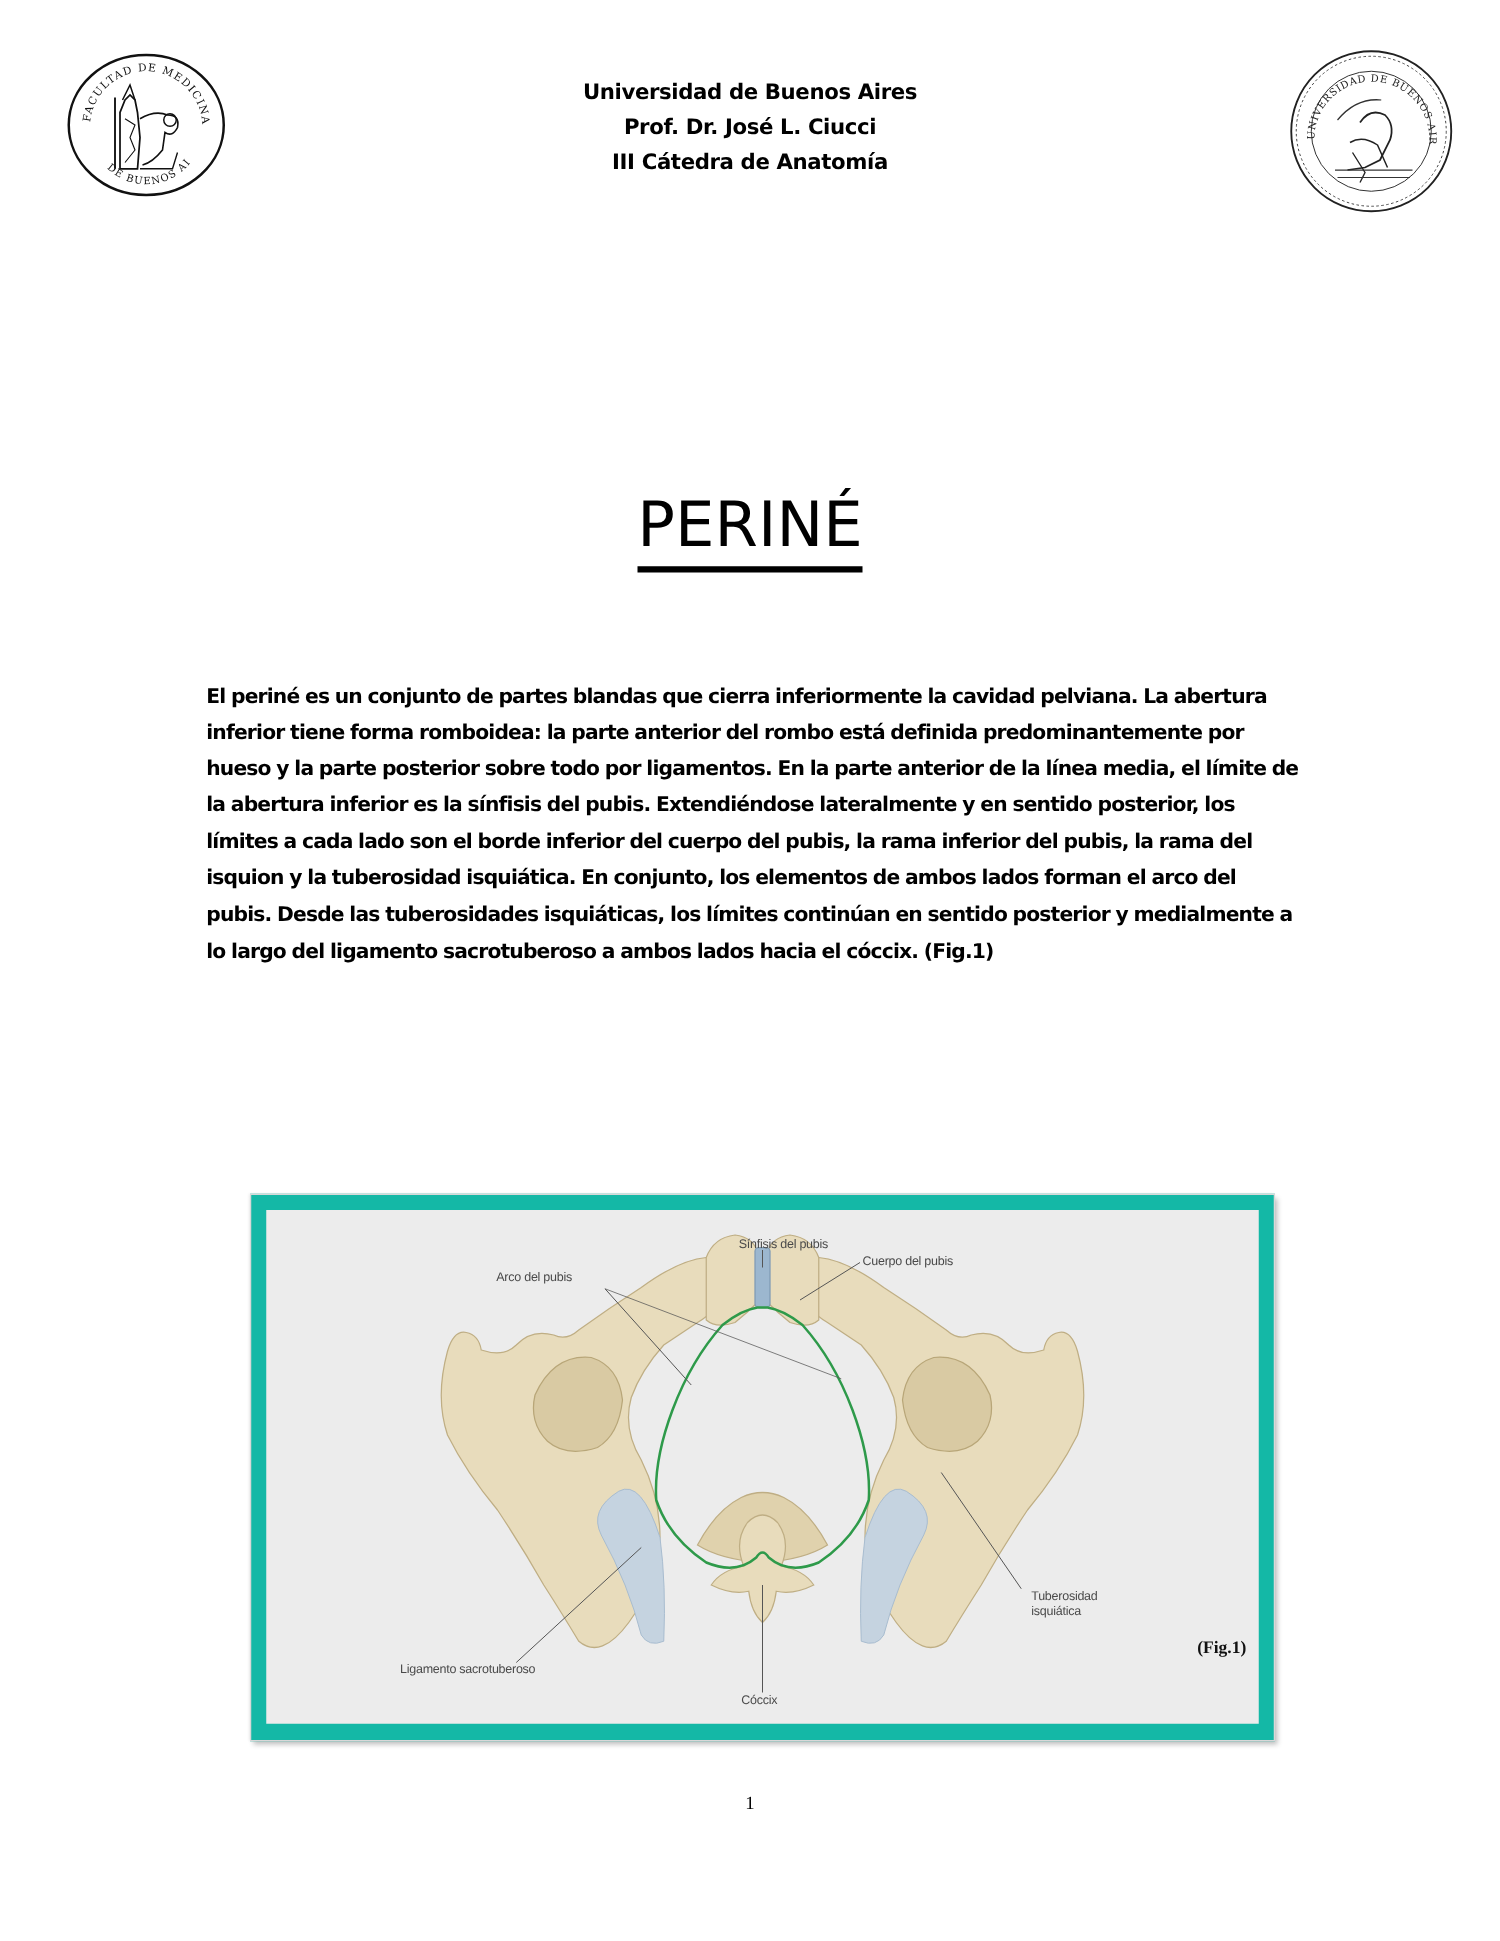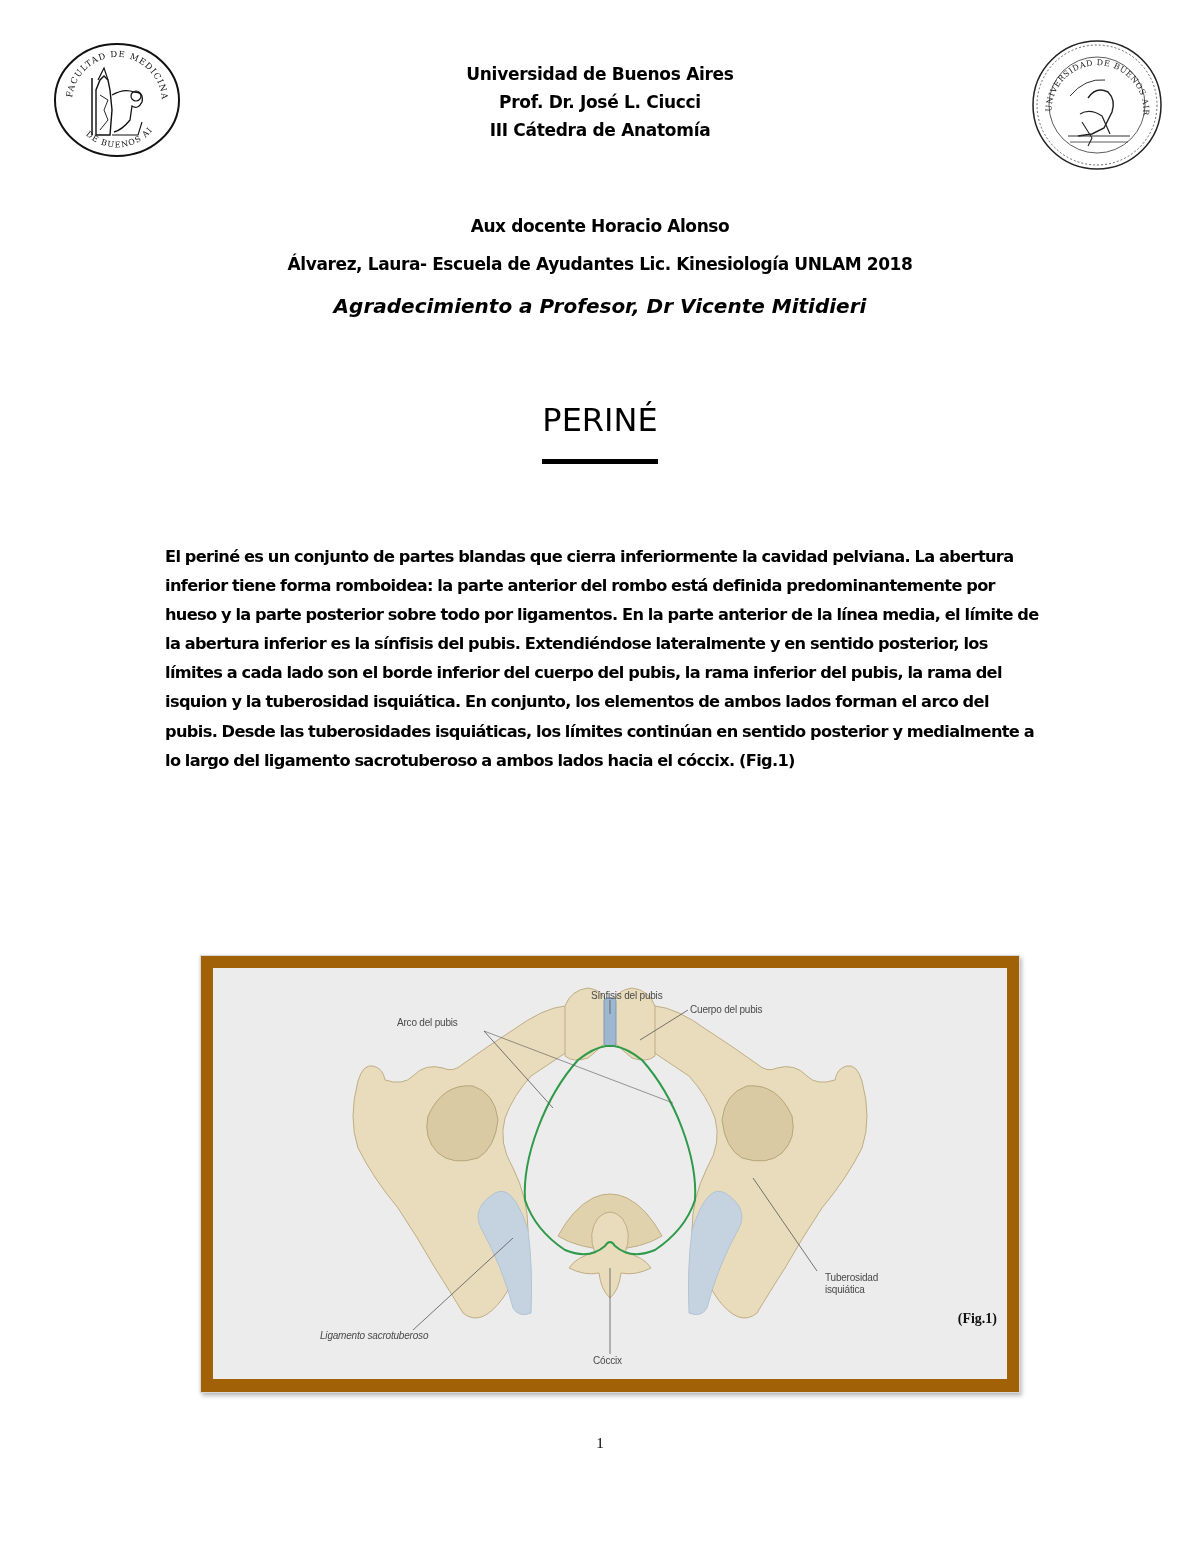--- a/index.html
+++ b/index.html
@@ -12,27 +12,27 @@
 
     .header-block { position: absolute; left: 0; top: 60px; width: 1200px; text-align: center; font-family: "DejaVu Sans", sans-serif; font-weight: bold; font-size: 17px; line-height: 28px; letter-spacing: -0.3px; }
     .header-block div { white-space: nowrap; }
 
     .credits { position: absolute; left: 0; top: 210px; width: 1200px; text-align: center; font-family: "DejaVu Sans", sans-serif; font-weight: bold; font-size: 17px; letter-spacing: -0.4px; }
     .credits .c1 { height: 32px; line-height: 32px; }
     .credits .c2 { height: 44px; line-height: 44px; }
     .credits .c3 { font-style: italic; font-size: 20px; height: 44px; line-height: 40px; letter-spacing: 0; }
 
     .title { position: absolute; left: 0; top: 392px; width: 1200px; text-align: center; }
-    .title span { font-family: "DejaVu Sans", sans-serif; font-size: 32px; font-weight: normal; letter-spacing: 0; border-bottom: 5px solid #000; padding-bottom: 20px; line-height: 56px; }
+    .title span { font-family: "DejaVu Sans", sans-serif; font-size: 50px; font-weight: normal; letter-spacing: 0; border-bottom: 5px solid #000; padding-bottom: 4px; line-height: 56px; }
 
     .body-text { position: absolute; left: 165px; top: 530px; width: 880px; font-family: "DejaVu Sans", sans-serif; font-weight: bold; font-size: 16.2px; line-height: 29.1px; letter-spacing: -0.65px; word-spacing: -0.5px; }
     .body-text p { margin: 12px 0 6px 0; }
     .body-text p.first { margin-bottom: 8px; }
 
-    .figure-frame { position: absolute; left: 200px; top: 955px; width: 818px; height: 436px; background: #a16207; border: 1px solid #d8d8d8; box-shadow: 2px 3px 4px rgba(0,0,0,0.25), -1px 0 2px rgba(0,0,0,0.08); }
+    .figure-frame { position: absolute; left: 200px; top: 955px; width: 818px; height: 436px; background: #14b8a6; border: 1px solid #d8d8d8; box-shadow: 2px 3px 4px rgba(0,0,0,0.25), -1px 0 2px rgba(0,0,0,0.08); }
     .figure-inner { position: absolute; left: 12px; top: 12px; width: 794px; height: 411px; background: #ececec; overflow: hidden; }
     .figure-inner svg { position: absolute; left: 0; top: 0; }
 
     .fig-label { position: absolute; font-family: "Liberation Sans", sans-serif; font-size: 10px; color: #4a4a4a; white-space: nowrap; letter-spacing: -0.2px; }
     .fig-caption { position: absolute; right: 22px; top: 653px; font-family: Liberation Serif, serif; font-weight: bold; font-size: 14px; color: #111; }
 
     .page-number { position: absolute; left: 0; top: 1435px; width: 1200px; text-align: center; font-family: "Liberation Serif", serif; font-size: 15px; }
   </style>
 </head>
 <body>
@@ -76,25 +76,20 @@
       <text font-family="DejaVu Serif, serif" font-size="8" fill="#222" letter-spacing="0.6"><textPath href="#arcR" startOffset="4%">UNIVERSIDAD DE BUENOS AIRES</textPath></text>
       <path d="M40 58 Q55 40 75 42" fill="none" stroke="#333" stroke-width="1"></path>
       <path d="M58 60 Q66 48 78 54 Q86 62 82 74 L74 90 L62 96 L48 98" fill="none" stroke="#222" stroke-width="1.4"></path>
       <path d="M50 76 Q60 70 72 78 L80 96" fill="none" stroke="#222" stroke-width="1.2"></path>
       <path d="M52 84 L62 100 L58 108" fill="none" stroke="#222" stroke-width="1.1"></path>
       <line x1="38" y1="98" x2="100" y2="98" stroke="#333" stroke-width="1"></line>
       <line x1="40" y1="104" x2="98" y2="104" stroke="#333" stroke-width="0.8"></line>
     </svg>
   </div>
 
-  <div class="credits">
-    <div class="c1">Aux docente Horacio Alonso</div>
-    <div class="c2">Álvarez, Laura- Escuela de Ayudantes Lic. Kinesiología UNLAM 2018</div>
-    <div class="c3">Agradecimiento a Profesor, Dr Vicente Mitidieri</div>
-  </div>
 
   <div class="title">
     <span>PERINÉ</span>
   </div>
 
   <div class="body-text">
     <p class="first">El periné es un conjunto de partes blandas que cierra inferiormente la cavidad pelviana. La abertura inferior tiene forma romboidea: la parte anterior del rombo está definida predominantemente por hueso y la parte posterior sobre todo por ligamentos. En la parte anterior de la línea media, el límite de la abertura inferior es la sínfisis del pubis. Extendiéndose lateralmente y en sentido posterior, los límites a cada lado son el borde inferior del cuerpo del pubis, la rama inferior del pubis, la rama del isquion y la tuberosidad isquiática. En conjunto, los elementos de ambos lados forman el arco del pubis. Desde las tuberosidades isquiáticas, los límites continúan en sentido posterior y medialmente a lo largo del ligamento sacrotuberoso a ambos lados hacia el cóccix. (Fig.1)</p>
   </div>
 
   <div class="figure-frame">
@@ -129,20 +124,20 @@
         <line x1="271" y1="63" x2="460" y2="135" stroke="#555" stroke-width="0.6"></line>
         <line x1="604" y1="303" x2="540" y2="210" stroke="#555" stroke-width="0.8"></line>
         <line x1="200" y1="362" x2="300" y2="270" stroke="#555" stroke-width="0.8"></line>
         <line x1="397" y1="386" x2="397" y2="300" stroke="#555" stroke-width="0.8"></line>
       </svg>
       <div class="fig-label" style="left:378px; top:22px;">Sínfisis del pubis</div>
       <div class="fig-label" style="left:477px; top:36px;">Cuerpo del pubis</div>
       <div class="fig-label" style="left:184px; top:49px;">Arco del pubis</div>
       <div class="fig-label" style="left:612px; top:304px;">Tuberosidad</div>
       <div class="fig-label" style="left:612px; top:316px;">isquiática</div>
-      <div class="fig-label" style="left:107px; top:362px;font-style:italic;">Ligamento sacrotuberoso</div>
+      <div class="fig-label" style="left:107px; top:362px;">Ligamento sacrotuberoso</div>
       <div class="fig-label" style="left:380px; top:387px;">Cóccix</div>
     </div>
     <div class="fig-caption" style="top:355px; right:22px;">(Fig.1)</div>
   </div>
 
   <div class="page-number">1</div>
 </div>
 
 </body></html>

